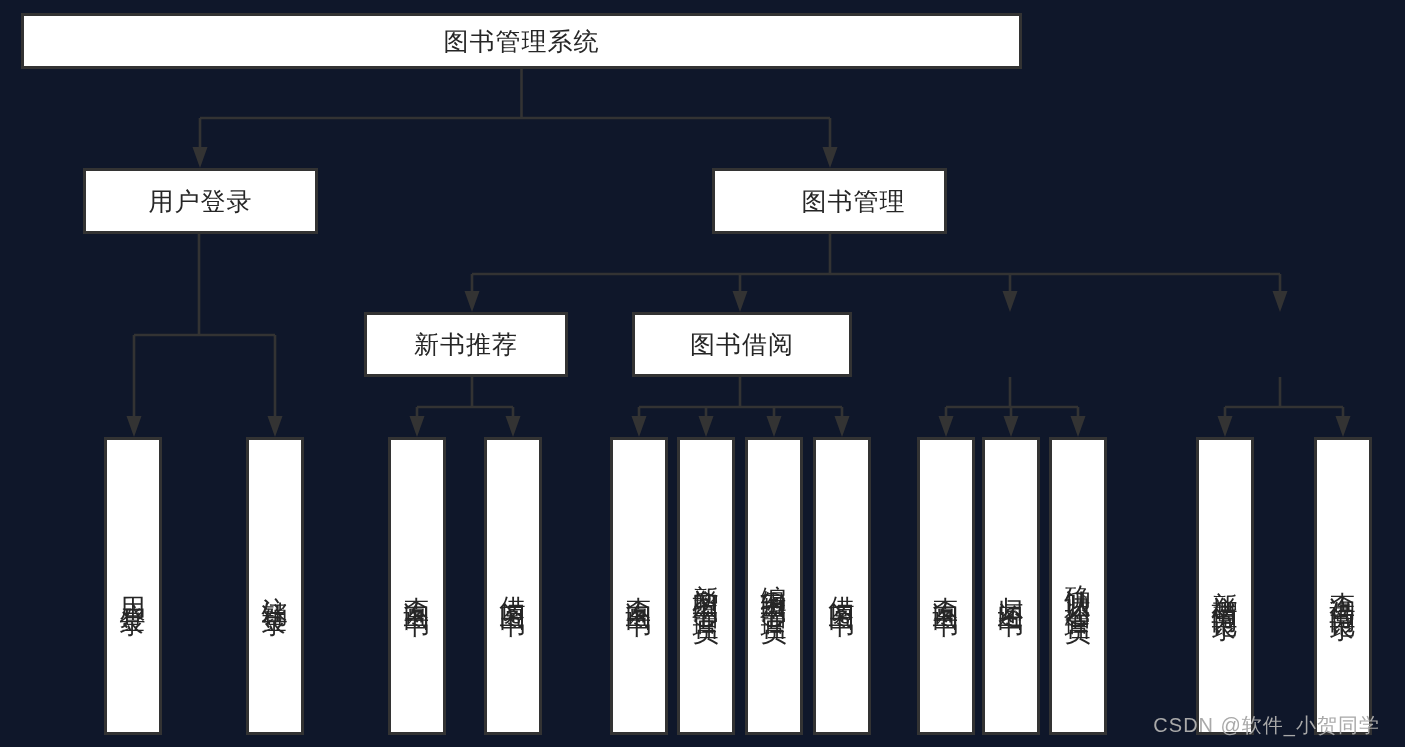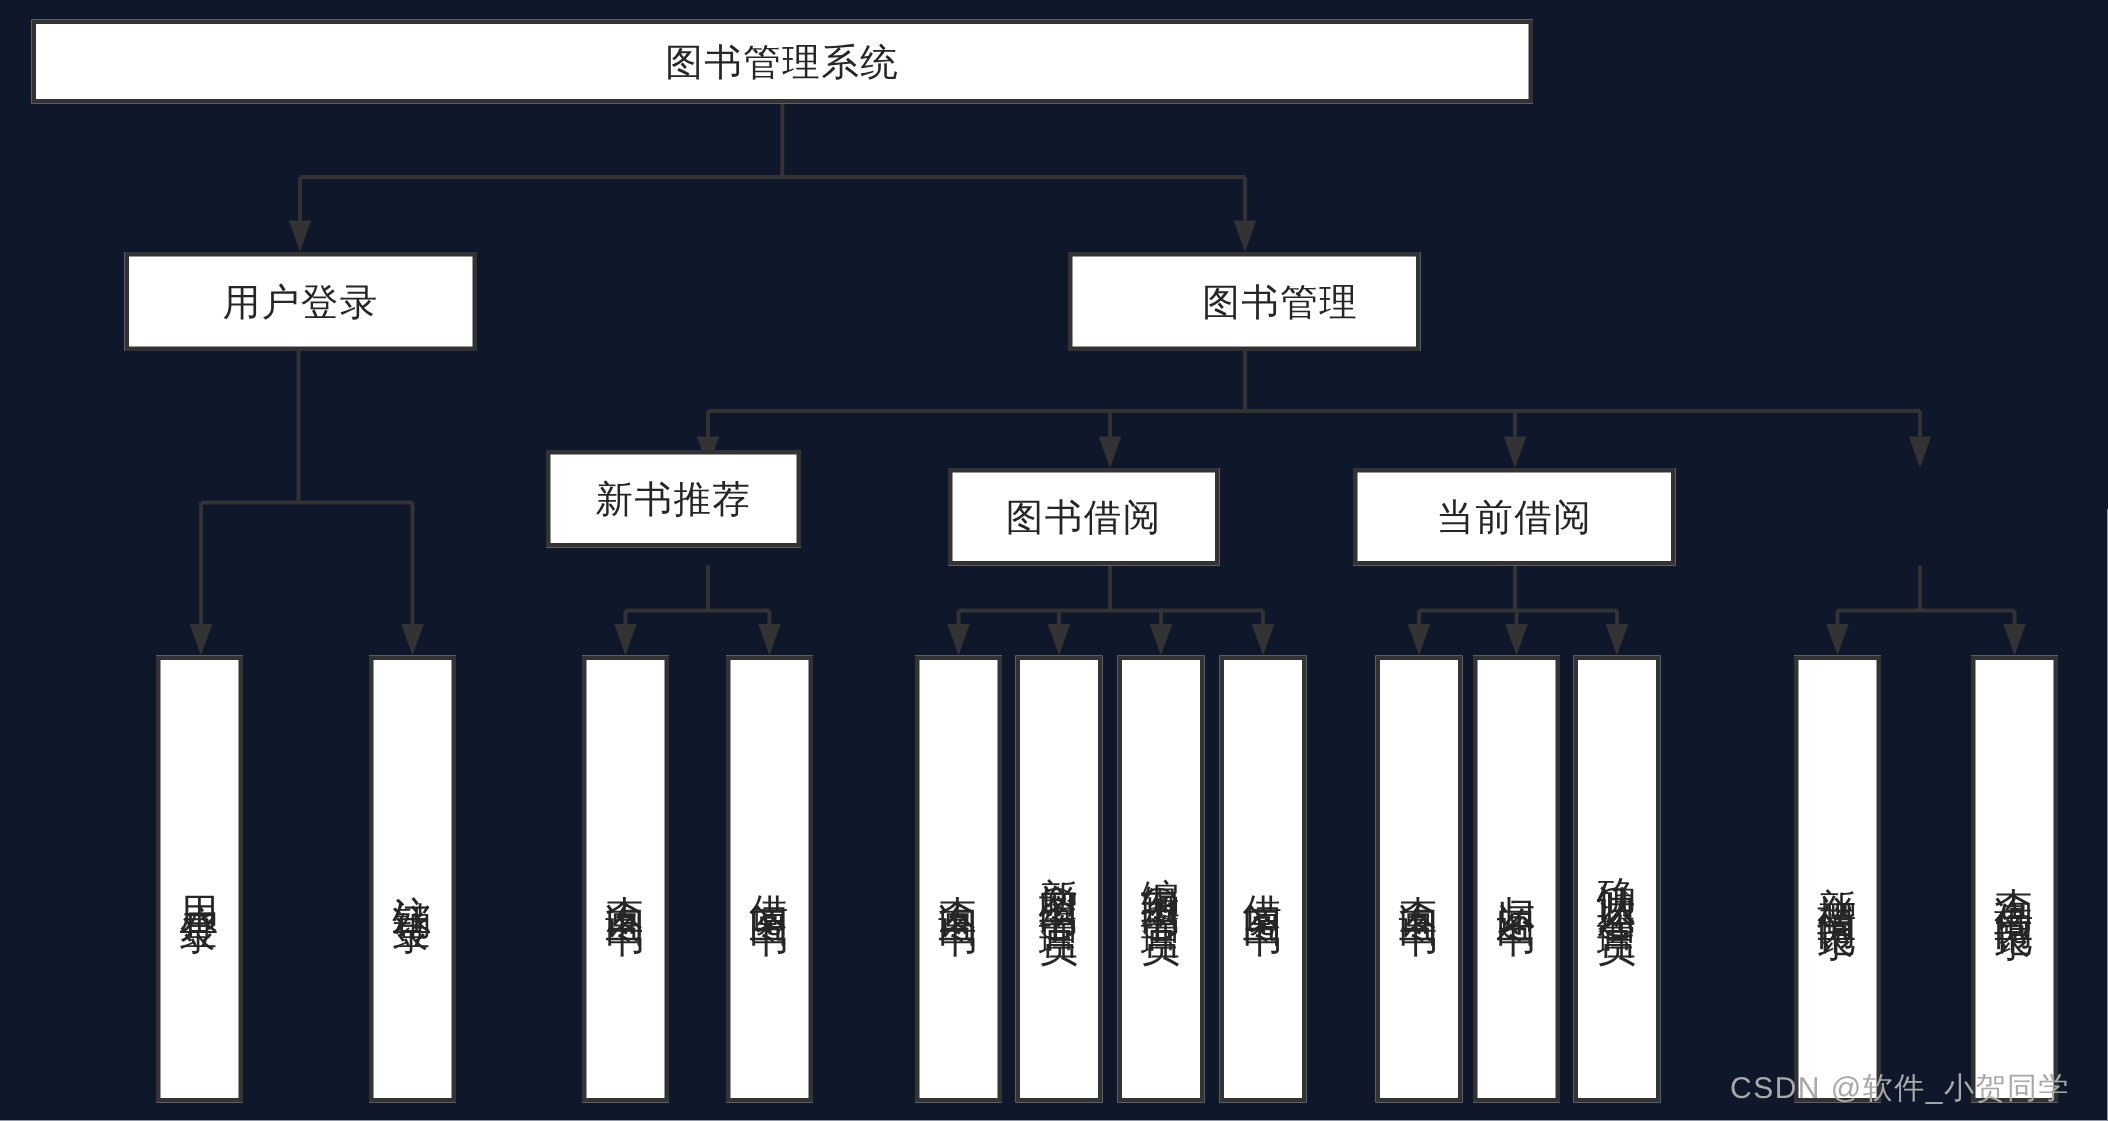--- a/index.html
+++ b/index.html
@@ -88,23 +88,22 @@
     <use href="#ah" transform="translate(1078,437)"></use>
     <use href="#ah" transform="translate(1225,437)"></use>
     <use href="#ah" transform="translate(1343,437)"></use>
   </svg>
 
   <div class="node h" style="left:21px;top:13px;width:1001px;height:56px;">图书管理系统</div>
 
   <div class="node h" style="left:83px;top:168px;width:235px;height:66px;">用户登录</div>
   <div class="node h" style="left:712px;top:168px;width:235px;height:66px;padding-left:48px;">图书管理</div>
 
-  <div class="node h" style="left:364px;top:300px;width:170px;height:65px;">新书推荐</div>
-  <div class="node h" style="left:632px;top:312px;width:181px;height:65px;">图书借阅</div>
-  <div class="node h" style="left:902px;top:312px;width:215px;height:65px;">当前借阅</div>
+  <div class="node h" style="left:364px;top:312px;width:204px;height:65px;">新书推荐</div>
+  <div class="node h" style="left:632px;top:312px;width:220px;height:65px;">图书借阅</div>
 
   <div class="node v" style="left:104px;">用户登录</div>
   <div class="node v" style="left:246px;">注销登录</div>
 
   <div class="node v" style="left:388px;">查询图书</div>
   <div class="node v" style="left:484px;">借阅图书</div>
 
   <div class="node v" style="left:610px;">查询图书</div>
   <div class="node v" style="left:677px;">新增图书（管理员）</div>
   <div class="node v" style="left:745px;">编辑图书（管理员）</div>

